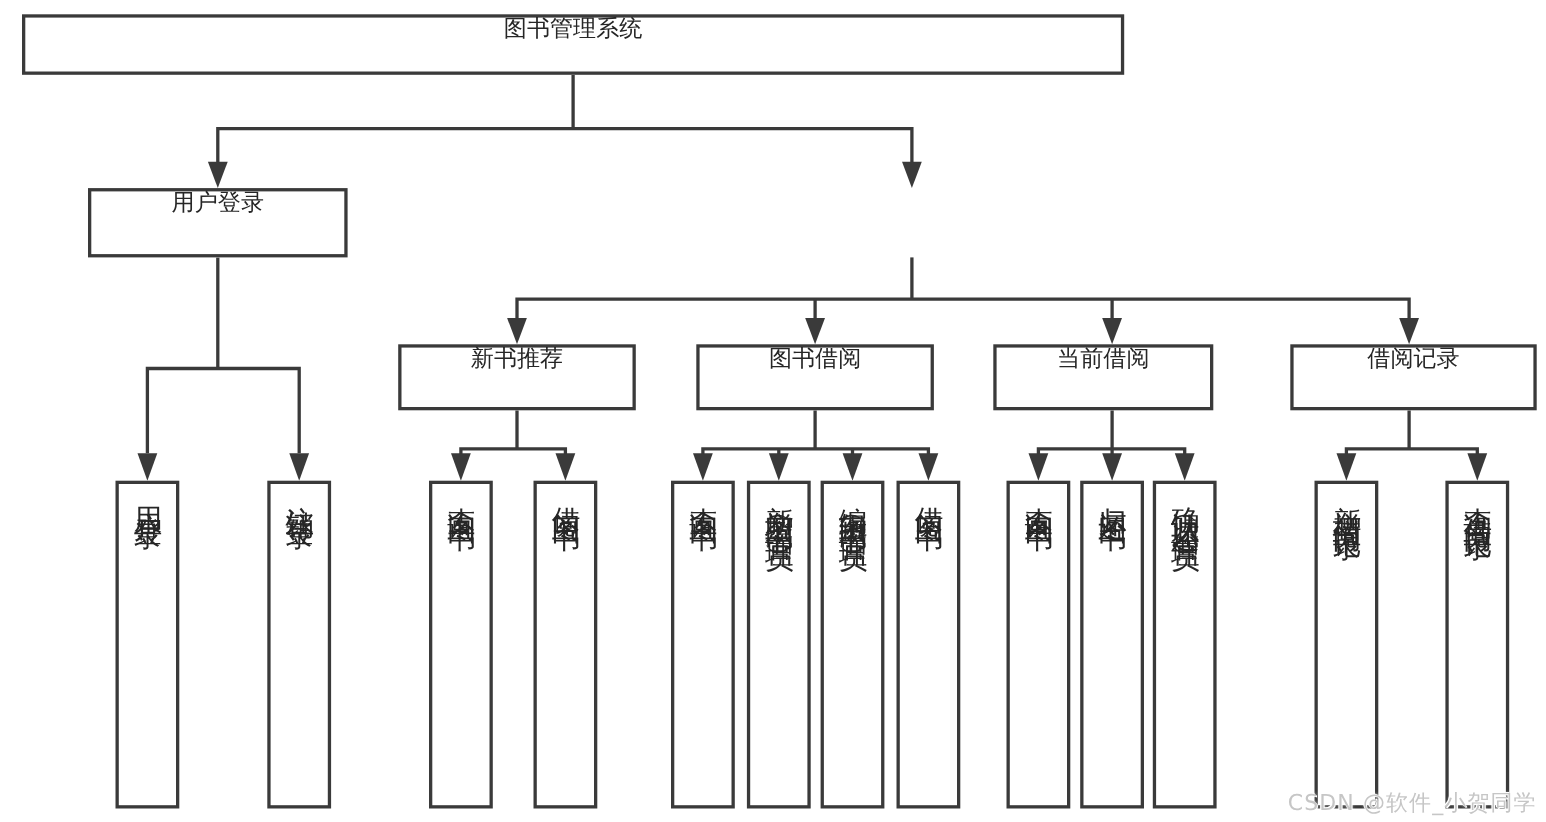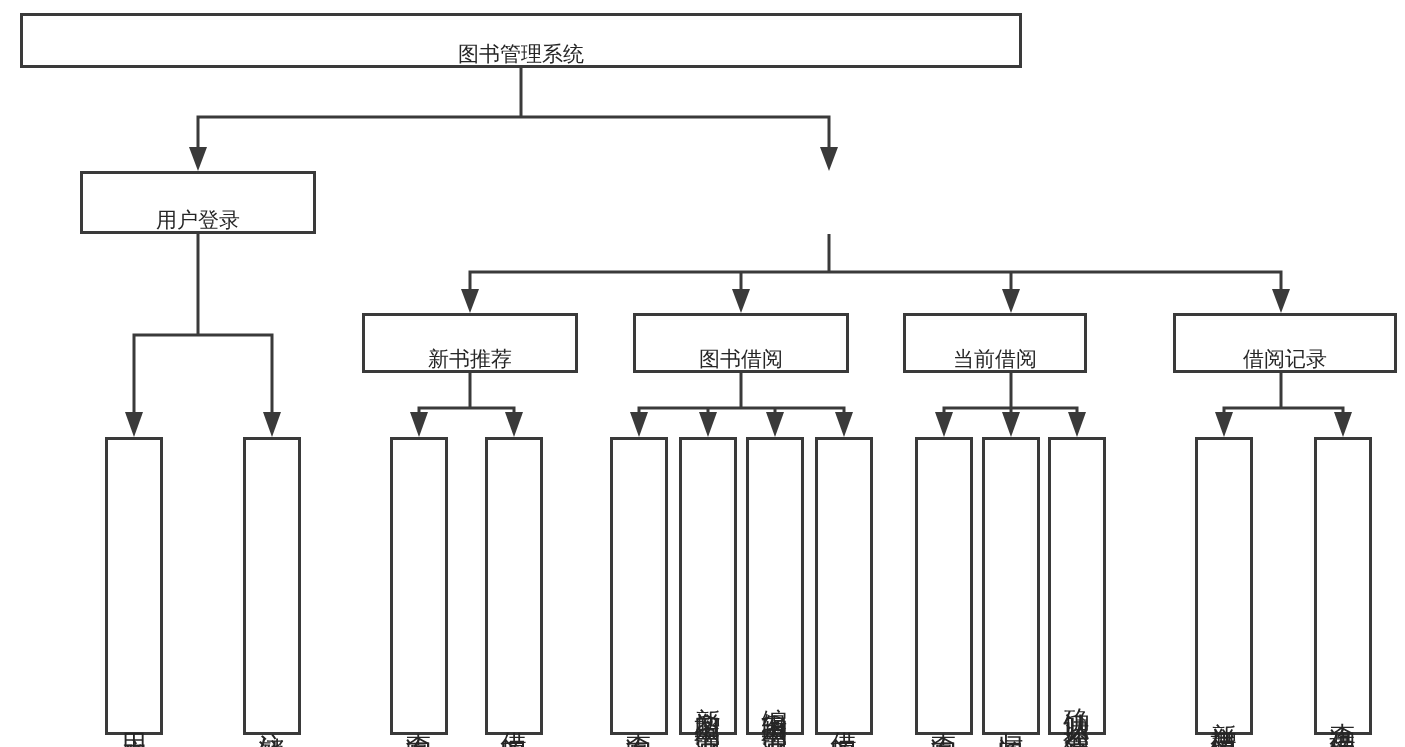--- a/index.html
+++ b/index.html
@@ -9,21 +9,21 @@
     width:1405px;height:747px;
     background:#ffffff;
     font-family:"DejaVu Sans","Liberation Sans",sans-serif;
     overflow:hidden;
   }
   .connectors{position:absolute;left:0;top:0;z-index:0;}
   .box{
     position:absolute;
     border:3px solid #3a3a3a;
     background:#ffffff;
-    display:flex;align-items:flex-end;justify-content:center;
+    display:flex;align-items:flex-start;justify-content:center;
     color:#262626;
     z-index:1;
   }
   .hlabel{font-size:21px;line-height:1;white-space:nowrap;}
   .leaf{z-index:1;}
   .vtext{
     writing-mode:vertical-rl;
     text-orientation:mixed;
     font-size:26px;
     line-height:1;
@@ -112,21 +112,21 @@
   <div class="box" style="left:80px;top:171px;width:236px;height:63px">
     <span class="hlabel">用户登录</span>
   </div>
 
   <div class="box" style="left:362px;top:313px;width:216px;height:60px">
     <span class="hlabel">新书推荐</span>
   </div>
   <div class="box" style="left:633px;top:313px;width:216px;height:60px">
     <span class="hlabel">图书借阅</span>
   </div>
-  <div class="box" style="left:903px;top:313px;width:184px;height:60px">
+  <div class="box" style="left:903px;top:313px;width:200px;height:60px">
     <span class="hlabel">当前借阅</span>
   </div>
   <div class="box" style="left:1173px;top:313px;width:224px;height:60px">
     <span class="hlabel">借阅记录</span>
   </div>
 
   <div class="box leaf" style="left:105px;top:437px;width:58px;height:298px">
     <span class="vtext">用户登录</span>
   </div>
   <div class="box leaf" style="left:243px;top:437px;width:58px;height:298px">
@@ -163,14 +163,15 @@
     <span class="vtext">确认归还（管理员）</span>
   </div>
 
   <div class="box leaf" style="left:1195px;top:437px;width:58px;height:298px">
     <span class="vtext">新增借阅记录</span>
   </div>
   <div class="box leaf" style="left:1314px;top:437px;width:58px;height:298px">
     <span class="vtext">查询借阅记录</span>
   </div>
 
+  <div class="watermark">CSDN @软件_小贺同学</div>
 
 </div>
 
 </body></html>

